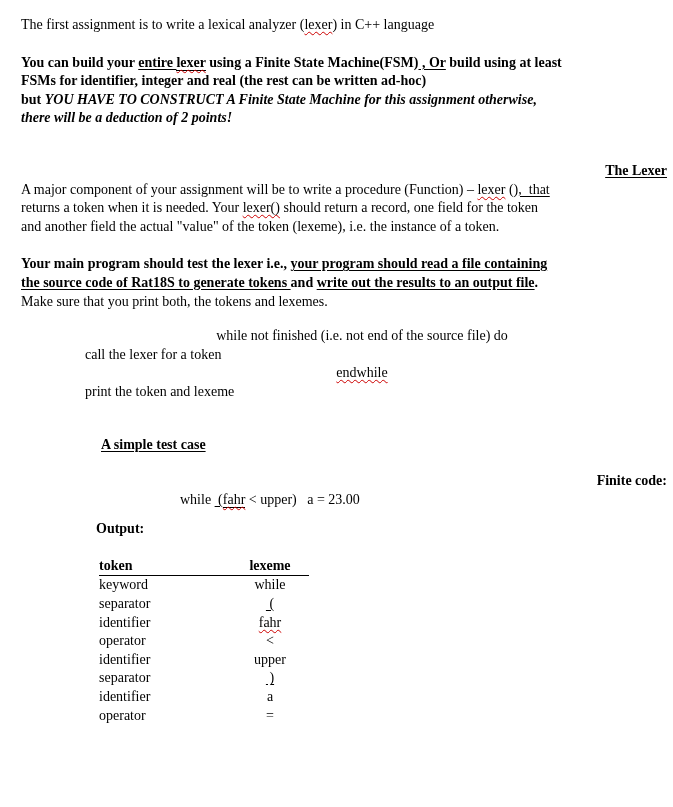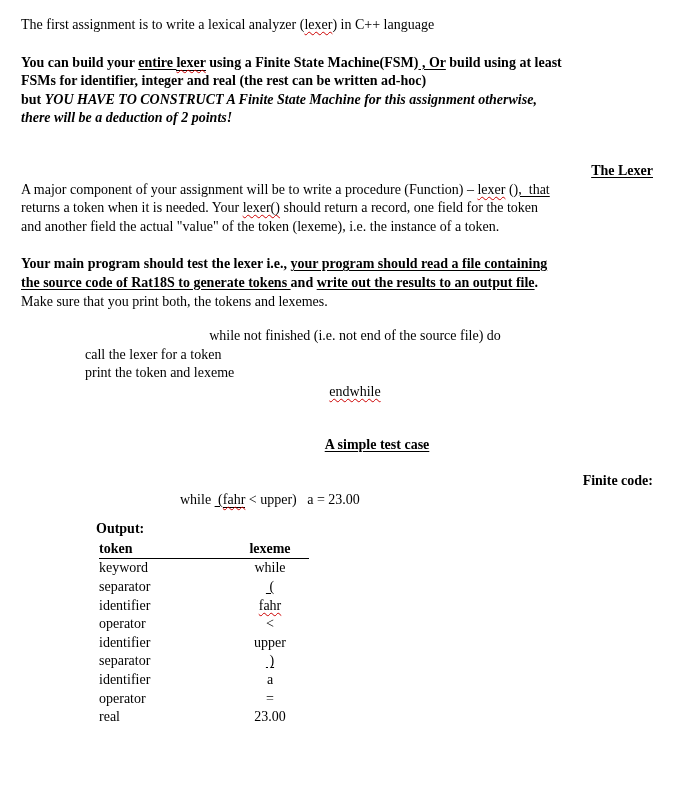--- a/index.html
+++ b/index.html
@@ -9,30 +9,30 @@
   }
   body {
     width: 673px;
     height: 807px;
     overflow: hidden;
   }
   .page {
     box-sizing: border-box;
     width: 673px;
     height: 807px;
-    padding: 16px 20px 0 21px;
+    padding: 16px 6px 0 21px;
     font-family: "Liberation Serif", "DejaVu Serif", serif;
     font-size: 14px;
     line-height: 18.6px;
     color: var(--fg, #000000);
   }
   .para { margin: 0 0 19px 0; }
   .m0   { margin-bottom: 0; text-align: right; }
   .mb16 { margin-bottom: 16px; }
-  .mb18 { margin-bottom: 1px; }
+  .mb18 { margin-bottom: 18px; }
   .mb34 { margin-bottom: 34px; }
 
   
   .b { font-weight: bold; }
   .i { font-style: italic; }
   .u { text-decoration: underline; text-decoration-color: var(--fg, #000); text-underline-offset: 2px; }
   .sq {
     text-decoration: underline;
     text-decoration-style: wavy;
     text-decoration-color: var(--sq, #cc0000);
@@ -41,21 +41,21 @@
     text-decoration-skip-ink: none;
   }
   .u.sq { border-bottom: 1px solid var(--fg, #000); }
 
   
   .codeblock { margin: 0 0 34px 0; }
   .ind1 { margin-left: 36px; text-align: center; }
   .ind2 { margin-left: 64px; }
 
   
-  .center-head { margin-left: 80px; margin-bottom: 18px; text-align: center; }
+  .center-head { margin-left: 80px; margin-bottom: 18px; }
   .label       { margin-left: 75px; }
   .srcline     { margin-left: 159px; margin-bottom: 11px; }
 
   
   .ttable { margin-left: 78px; width: 210px; }
   .thead  { display: flex; border-bottom: 1px solid var(--fg, #000); }
   .trow   { display: flex; align-items: center; }
   .tcol1  { flex: 0 0 132px; }
   .tcol2  { flex: 1 1 auto; text-align: center; }
   .thead .tcol2 { text-align: center; }
@@ -72,22 +72,22 @@
   <div class="para m0"><span class="b u">The Lexer</span></div>
 
   <div class="para"><span>A major component of your assignment will be to write a procedure (Function) – </span><span class="sq">lexer</span><span> ()</span><span class="u">,&nbsp; that</span><br><span>returns a  token when it is needed.  Your </span><span class="sq">lexer()</span><span>  should return a record, one field for the token</span><br><span>and another field the actual "value" of the token (lexeme), i.e. the instance of a token.</span></div>
 
   <div class="para mb16"><span class="b">Your main program should test the lexer i.e., </span><span class="b u">your program should read a file containing</span><br><span class="b u">the source code of Rat18S to generate tokens </span><span class="b">and </span><span class="b u">write out the results to an output file</span><span class="b">.</span><br><span>Make sure that you print both, the tokens and lexemes.</span></div>
 
 
   <div class="codeblock">
       <div class="codeline ind1"><span>while not finished (i.e. not end of the source file) do</span></div>
       <div class="codeline ind2"><span>call the lexer for a token</span></div>
+      <div class="codeline ind1"><span class="sq">endwhile</span></div>
       <div class="codeline ind2"><span>print the token and lexeme</span></div>
-      <div class="codeline ind1"><span class="sq">endwhile</span></div>
     </div>
 
   <div class="para center-head"><span class="b u">A simple  test case</span></div>
 
   <div class="para label m0"><span class="b">Finite code:</span></div>
 
   <div class="para srcline"><span>while </span><span class="u">&nbsp;(</span><span class="u sq">fahr</span><span> &lt; upper)&nbsp;&nbsp; a = 23.00</span></div>
 
   <div class="para label mb18"><span class="b">Output:</span></div>
 
@@ -122,20 +122,16 @@
           <div class="tcol2"><span class="u">&nbsp;)</span></div>
         </div>
         <div class="trow">
           <div class="tcol1"><span>identifier</span></div>
           <div class="tcol2"><span>a</span></div>
         </div>
         <div class="trow">
           <div class="tcol1"><span>operator</span></div>
           <div class="tcol2"><span>=</span></div>
         </div>
-        <div class="trow">
-          <div class="tcol1"><span>real</span></div>
-          <div class="tcol2"><span>23.00</span></div>
-        </div>
       </div>
   </div>
 
 </div>
 
 </body></html>

